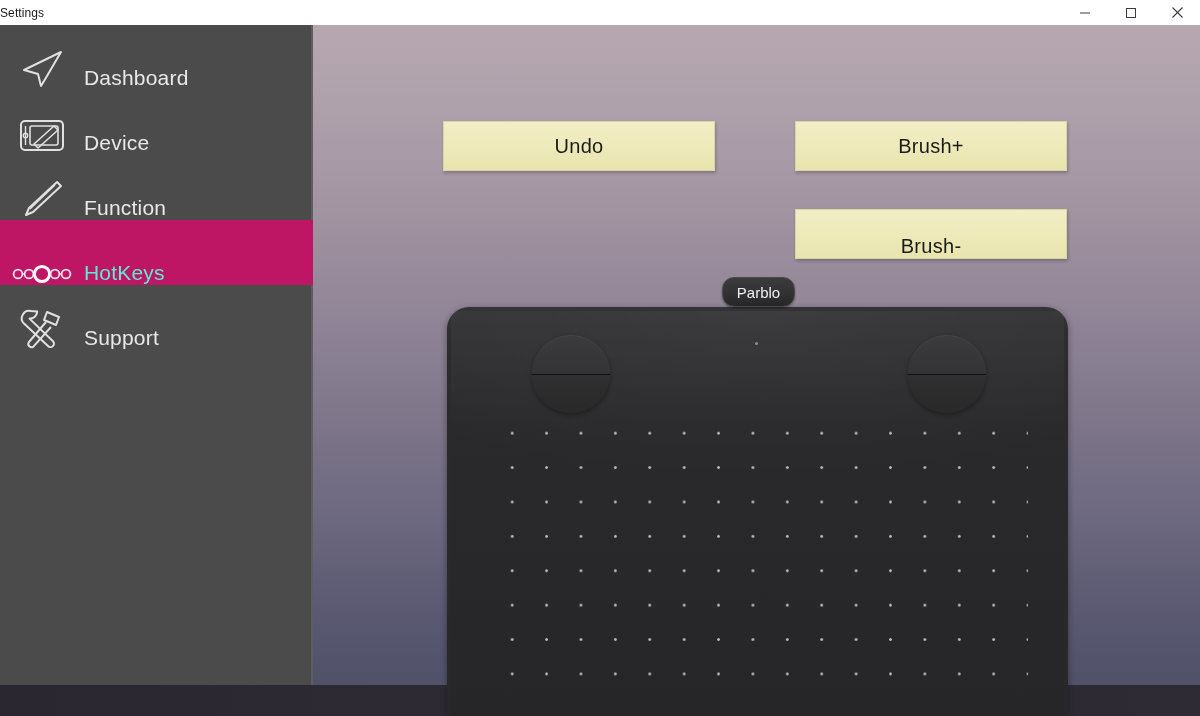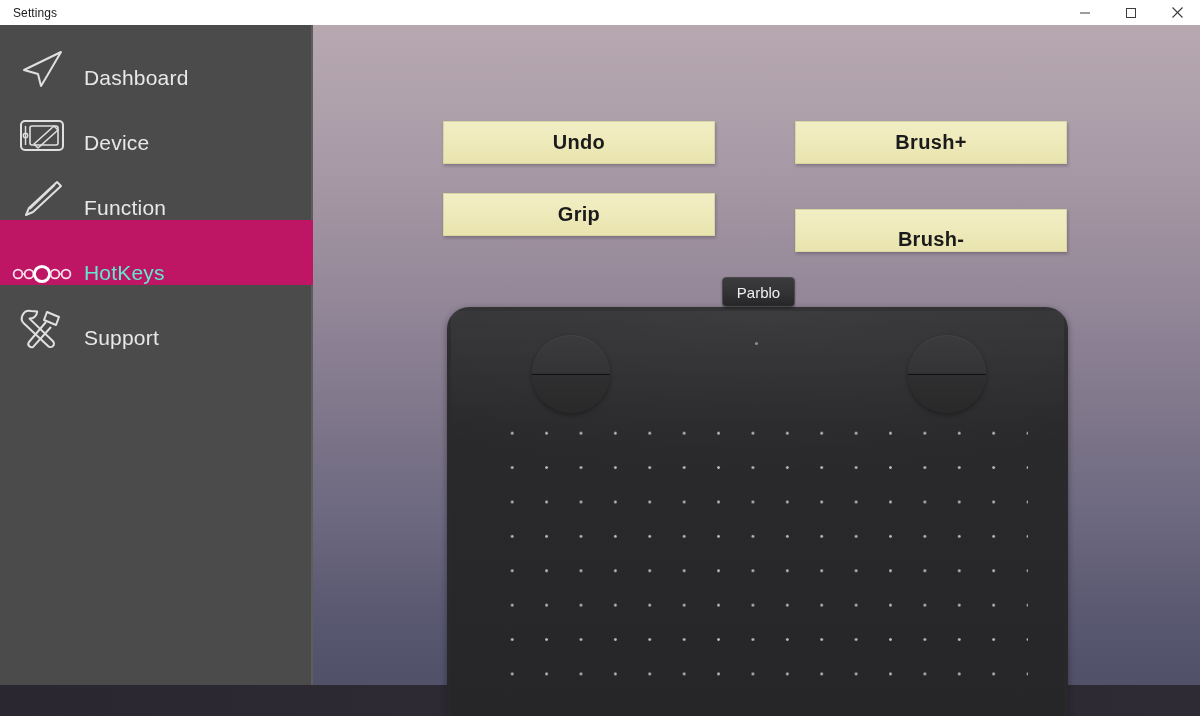--- a/index.html
+++ b/index.html
@@ -22,21 +22,21 @@
     position: absolute;
     left: 0; top: 0;
     width: 1200px; height: 25px;
     background: #ffffff;
     display: flex;
     align-items: center;
   }
   .titlebar-title {
     font-size: 12px;
     color: #1a1a1a;
-    padding-left: 13px;
+    padding-left: 0;
     letter-spacing: 0.1px;
     white-space: nowrap;
   }
   .window-controls {
     position: absolute;
     right: 0; top: 0;
     height: 25px;
     display: flex;
   }
   .wc-btn {
@@ -105,45 +105,44 @@
   .sidebar-edge {
     position: absolute;
     right: 0; top: 0;
     width: 2px; height: 100%;
     background: rgba(255,255,255,0.10);
   }
 
   
   .hk-btn {
     position: absolute;
-    height: 43px;
+    height: 50px;
     background: linear-gradient(to bottom, #f2eec5 0%, #eeeabb 45%, #e9e4ae 100%);
     border: 1px solid #d9d4a2;
     box-shadow: 1px 2px 3px rgba(40,30,50,0.28);
     display: flex;
     align-items: center;
     justify-content: center;
     color: #1b1b1b;
     font-size: 20px;
     letter-spacing: 0.3px;
     cursor: default;
-    font-weight: bold;
   }
   .hk-undo   { left: 443px; top: 96px;  width: 272px; }
   .hk-grip   { left: 443px; top: 168px; width: 272px; }
   .hk-bplus  { left: 795px; top: 96px;  width: 272px; }
   .hk-bminus { left: 795px; top: 184px; width: 272px; align-items: flex-end; }
 
   
   .brand-tag {
     position: absolute;
     left: 722px; top: 252px;
     width: 73px; height: 30px;
     background: linear-gradient(to bottom, #3b3b3d 0%, #323234 55%, #262628 100%);
-    border-radius: 4px;
+    border-radius: 12px;
     border: 1px solid #4a4a4c;
     display: flex;
     align-items: center;
     justify-content: center;
     color: #efefef;
     font-size: 15px;
     z-index: 3;
     box-shadow: 0 1px 2px rgba(0,0,0,0.4);
   }
 
@@ -233,23 +232,20 @@
           <line x1="11.5" y1="1.5" x2="1.5" y2="11.5" stroke="#3c3c3c" stroke-width="1.1"></line>
         </svg>
       </div>
     </div>
   </div>
 
   <div class="content">
 
     <div class="hk-btn hk-undo">
       <span>Undo</span>
-    </div>
-    <div class="hk-btn hk-grip">
-      <span>Grip</span>
     </div>
     <div class="hk-btn hk-bplus">
       <span>Brush+</span>
     </div>
     <div class="hk-btn hk-bminus">
       <span>Brush-</span>
     </div>
 
     <div class="brand-tag">
       <span>Parblo</span>

